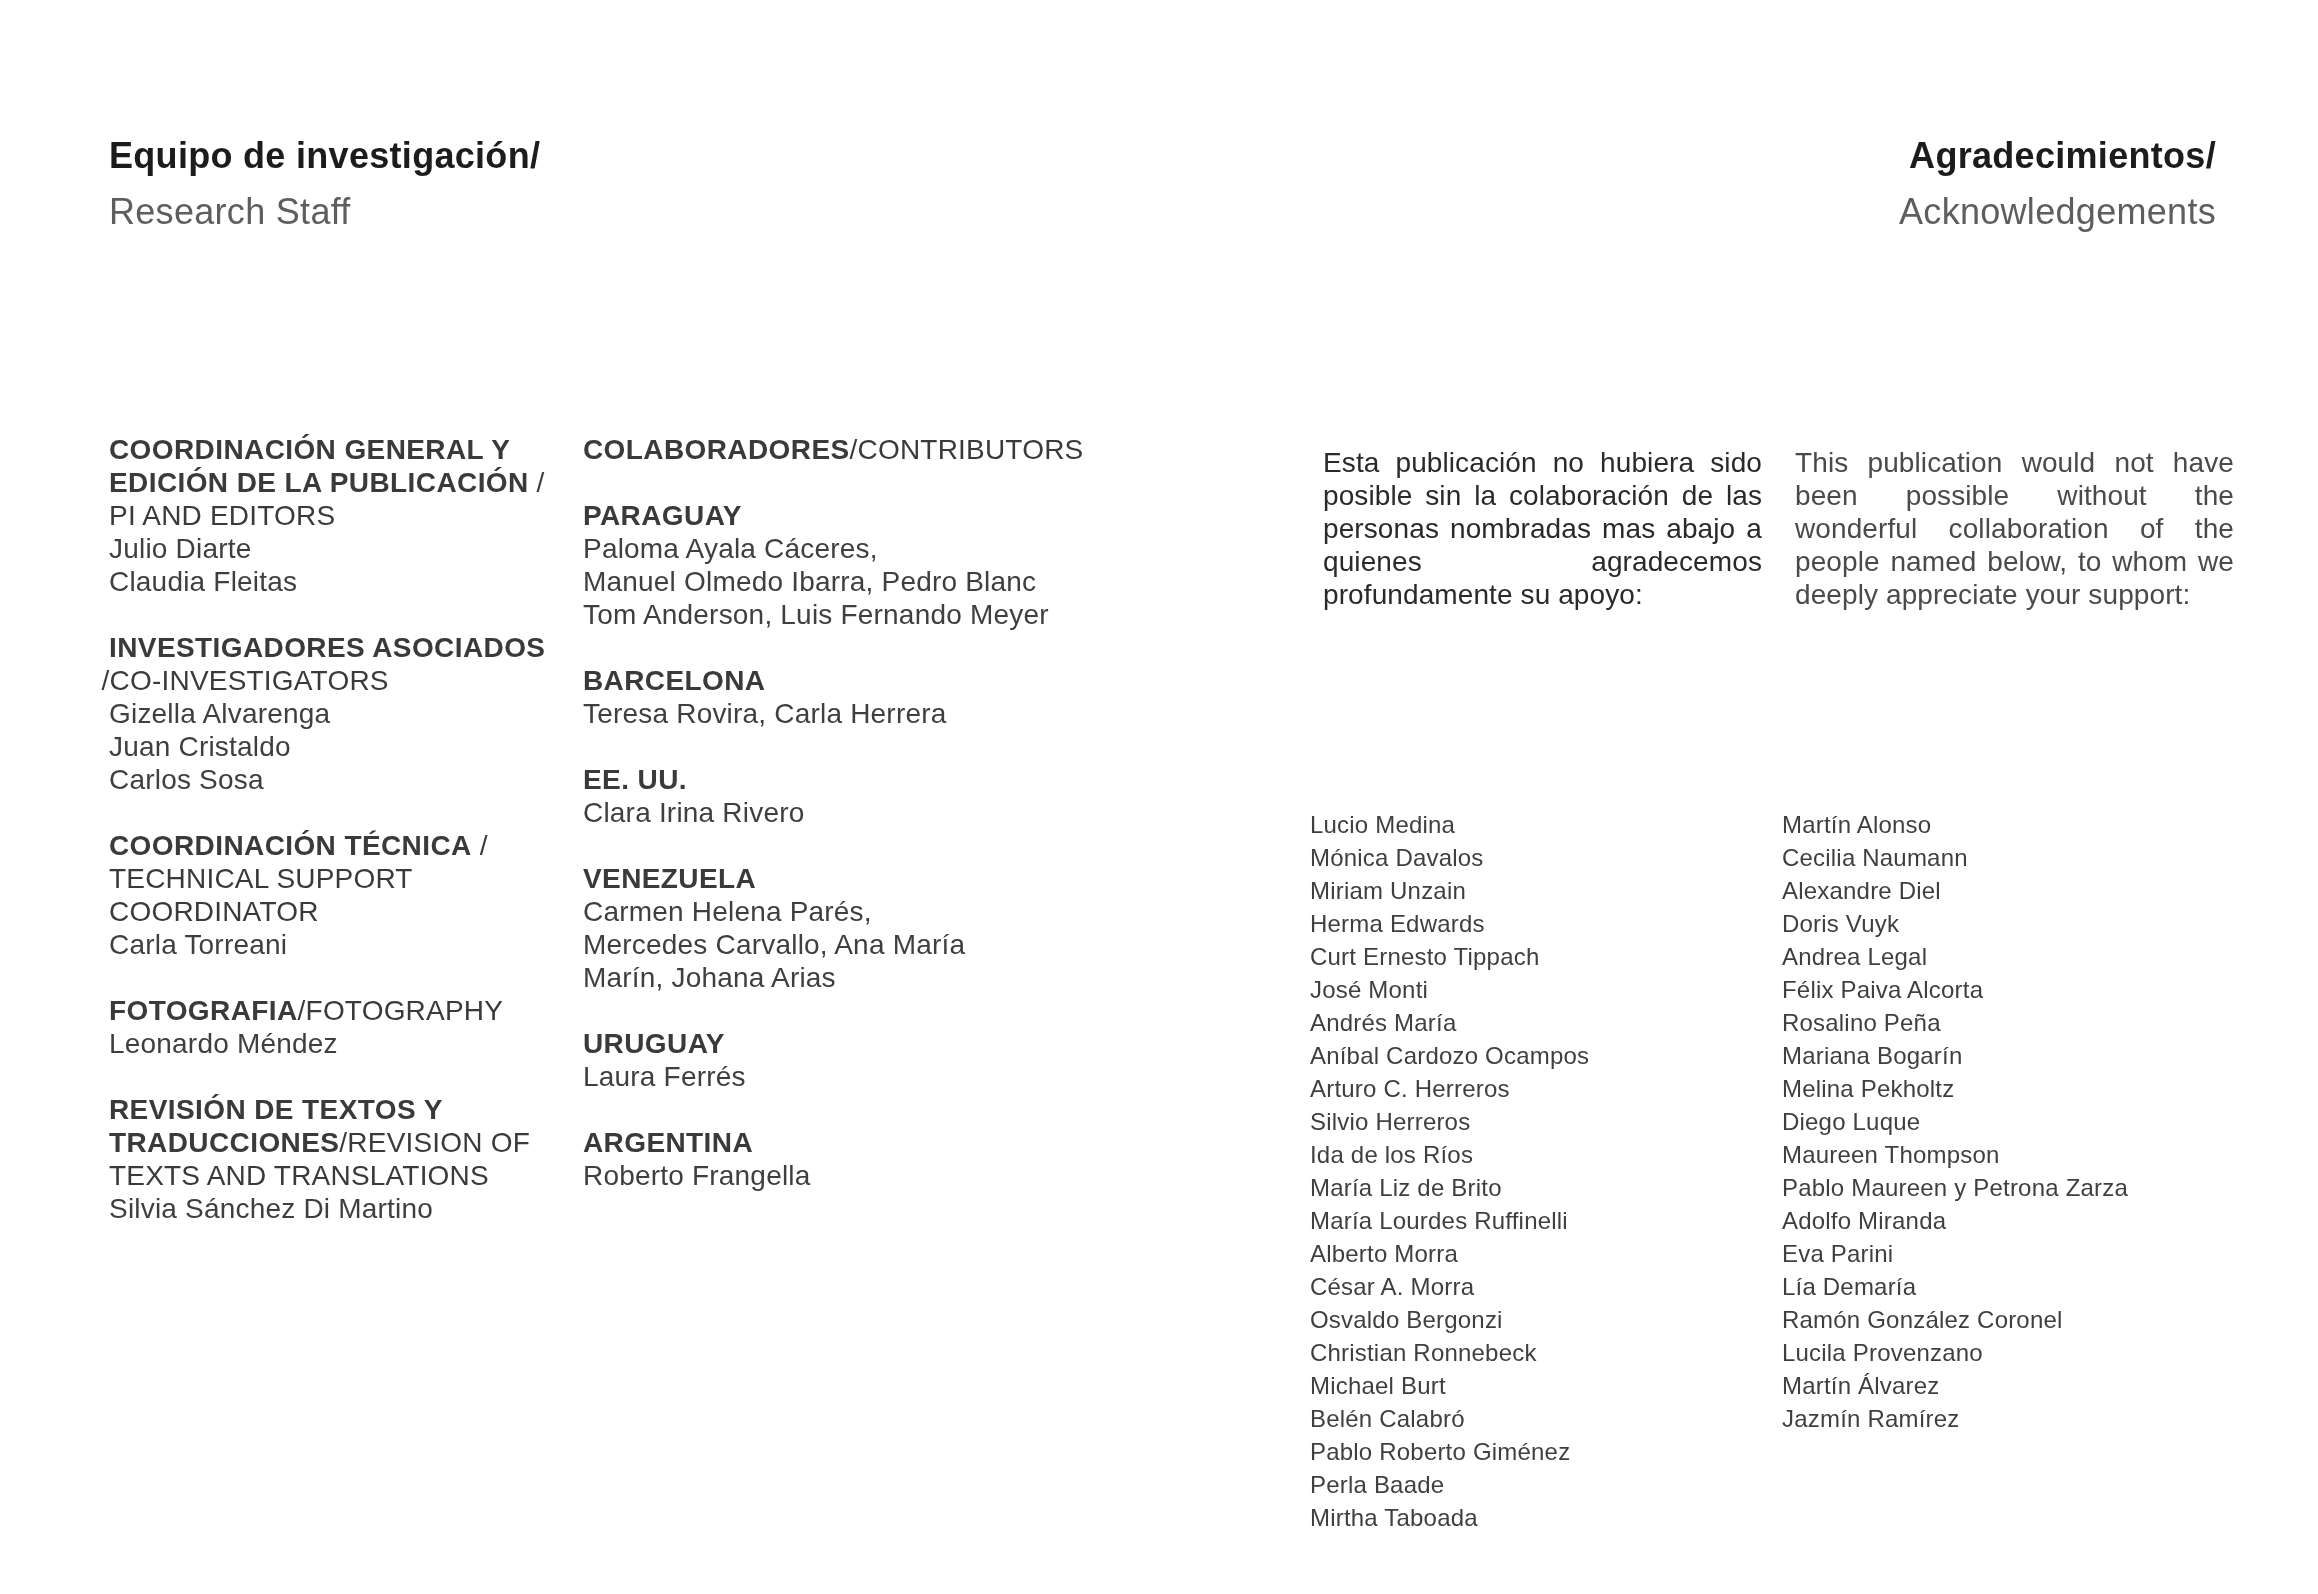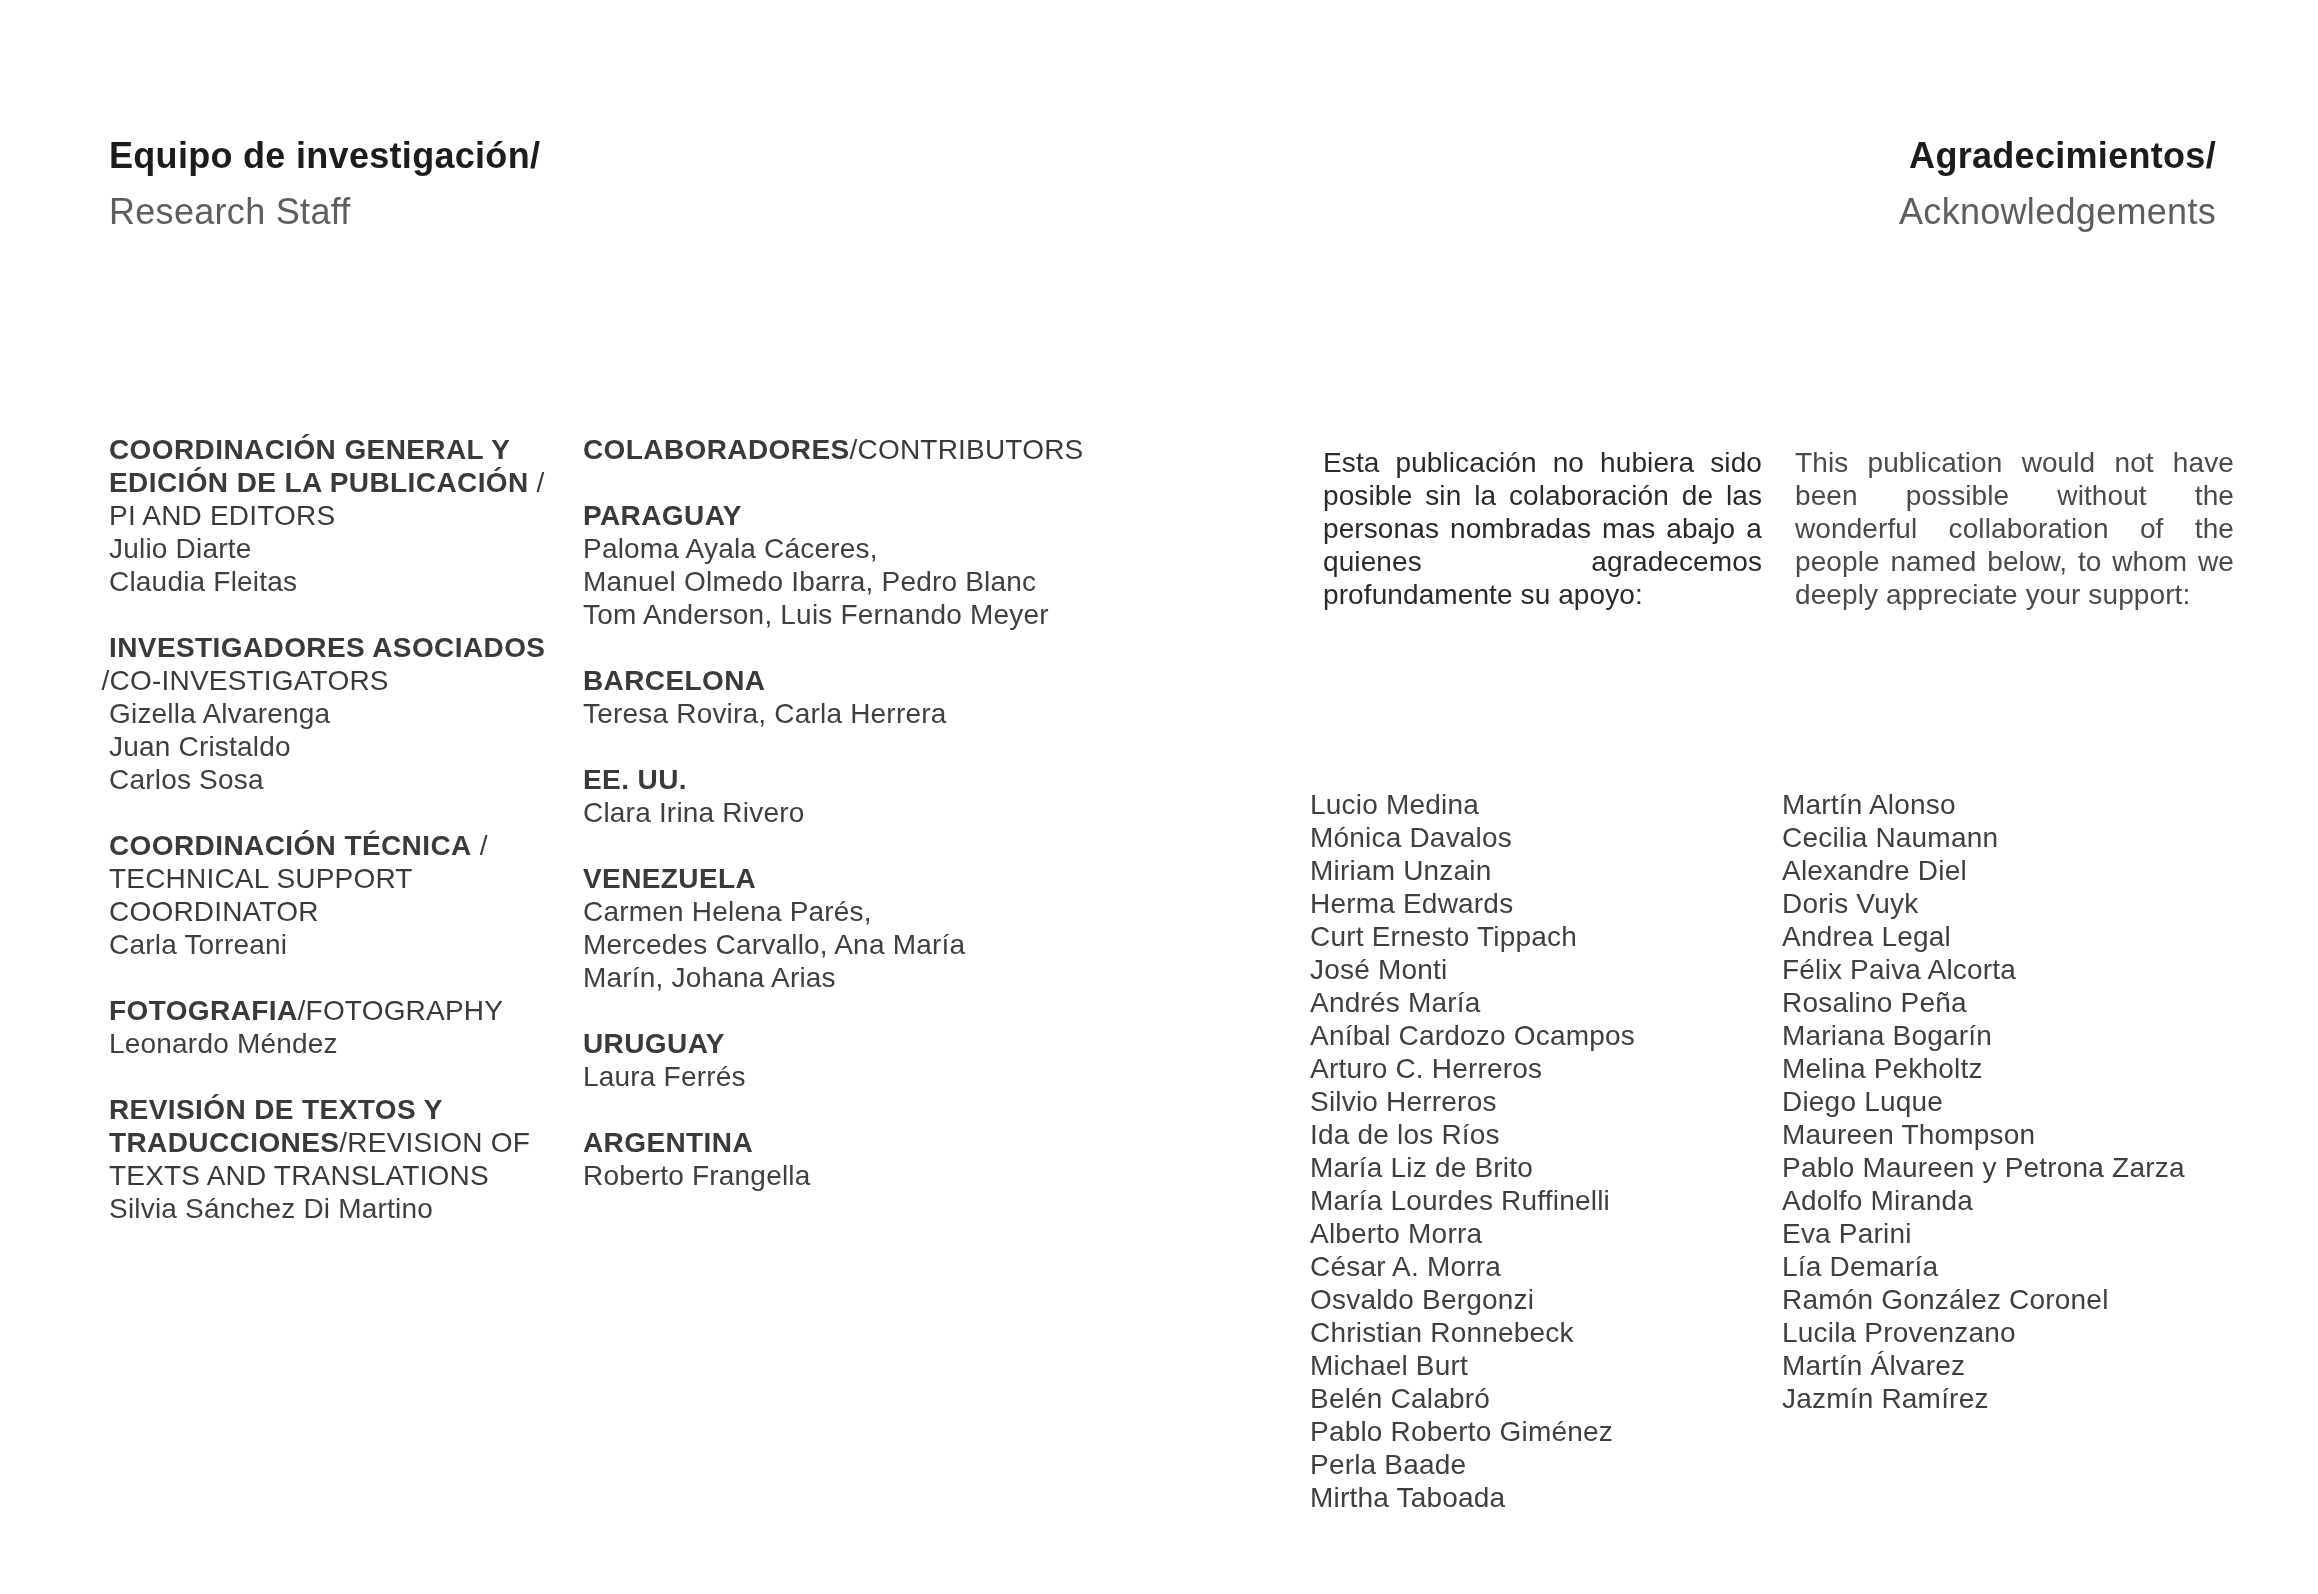--- a/index.html
+++ b/index.html
@@ -65,22 +65,22 @@
       letter-spacing: 0.2px;
     }
     .para {
       margin: 13px;
       letter-spacing: 0.1px;
     }
     .para-es { color: #2a2a2a; text-align: justify; }
     .para-en { color: #4a4a4a; text-align: justify; }
     .names-list {
       position: absolute;
-      top: 788px;
-      font-size: 28px;
+      top: 808px;
+      font-size: 24px;
       line-height: 33px;
     }
     .names-list.c3 { left: 1310px; }
     .names-list.c4 { left: 1782px; }
   </style>
 </head>
 <body>
 
 <div class="title-block title-left">
   <span class="title-es">Equipo de investigación/</span>

